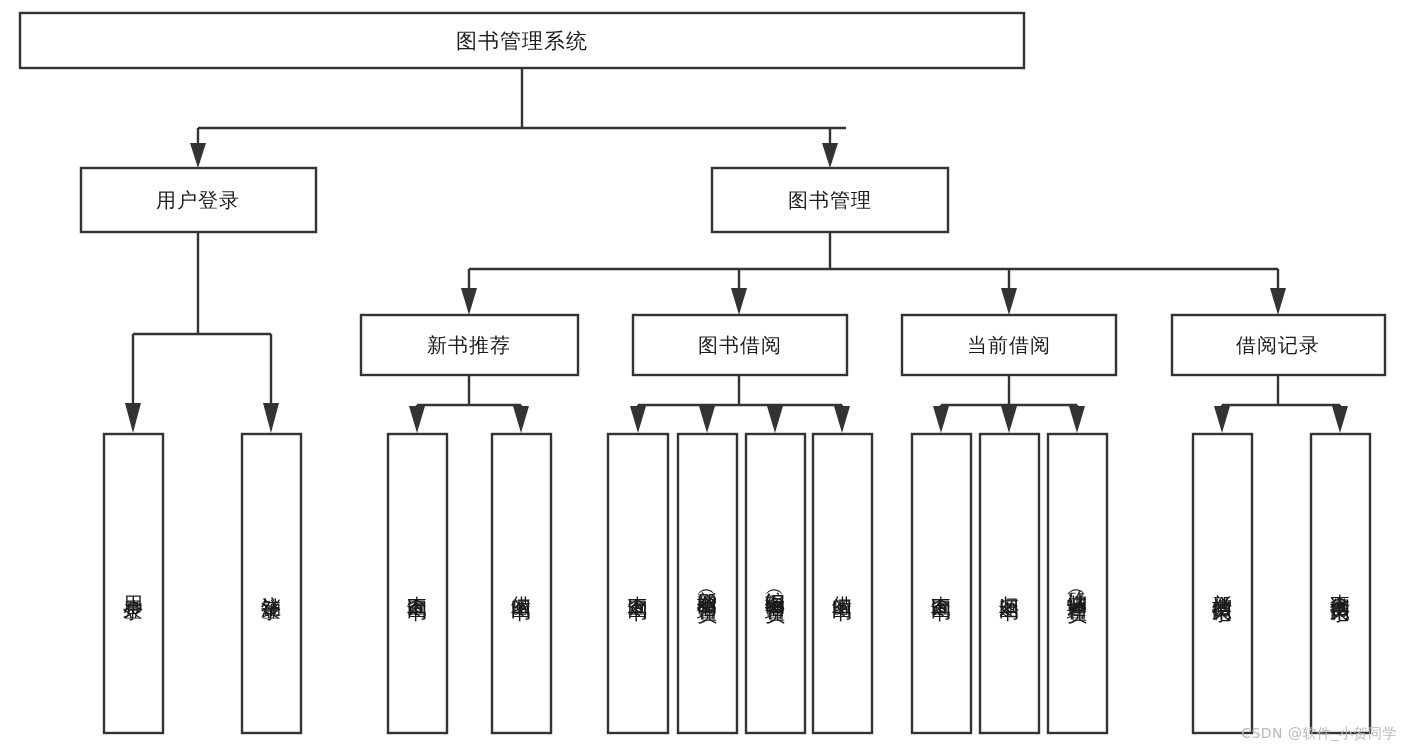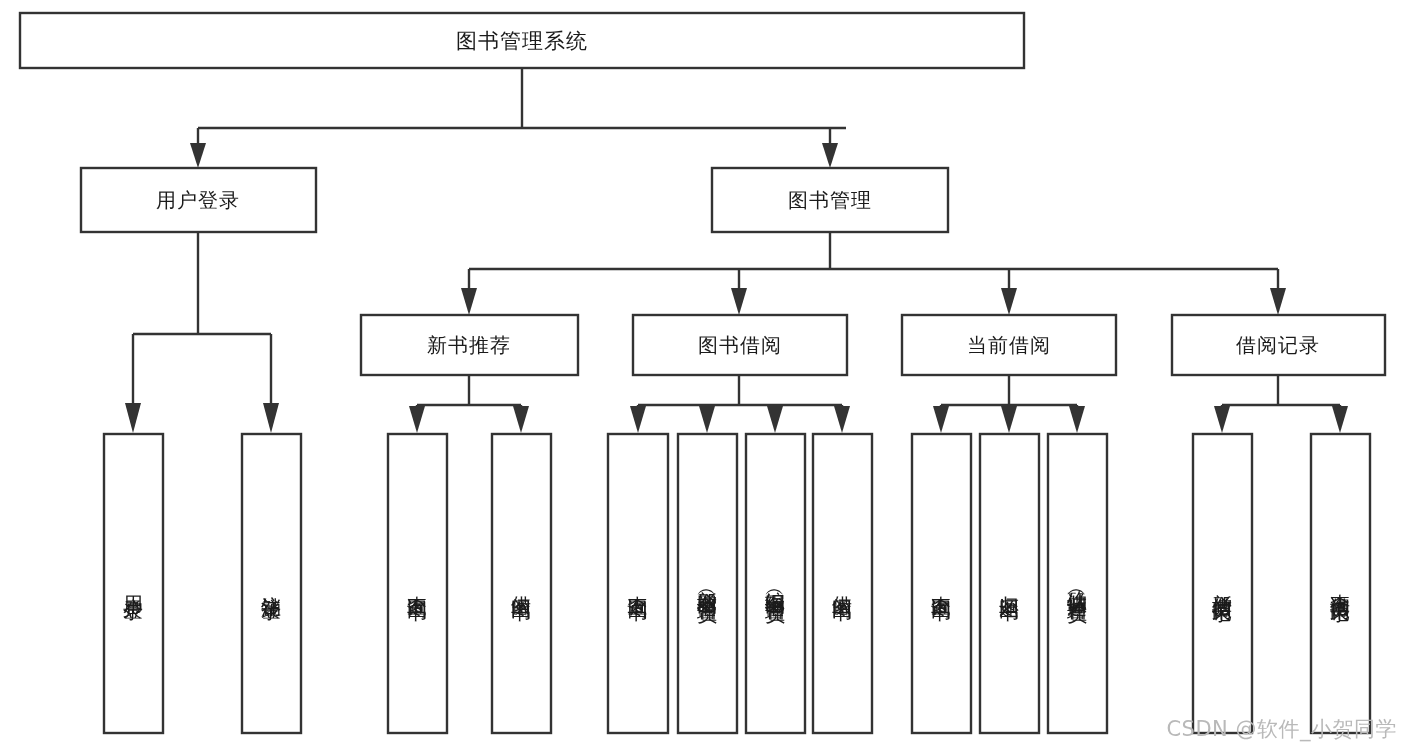--- a/index.html
+++ b/index.html
@@ -65,21 +65,21 @@
     align-items: center;
     justify-content: center;
     white-space: nowrap;
     pointer-events: none;
   }
   .watermark {
     position: absolute;
     right: 8px;
     bottom: 4px;
     font-family: "DejaVu Sans", "Liberation Sans", sans-serif;
-    font-size: 21px;
+    font-size: 14px;
     color: #b9b9b9;
     white-space: nowrap;
     letter-spacing: 0.5px;
   }
 </style>
 </head>
 <body>
 
 <div id="diagram-root">
 

